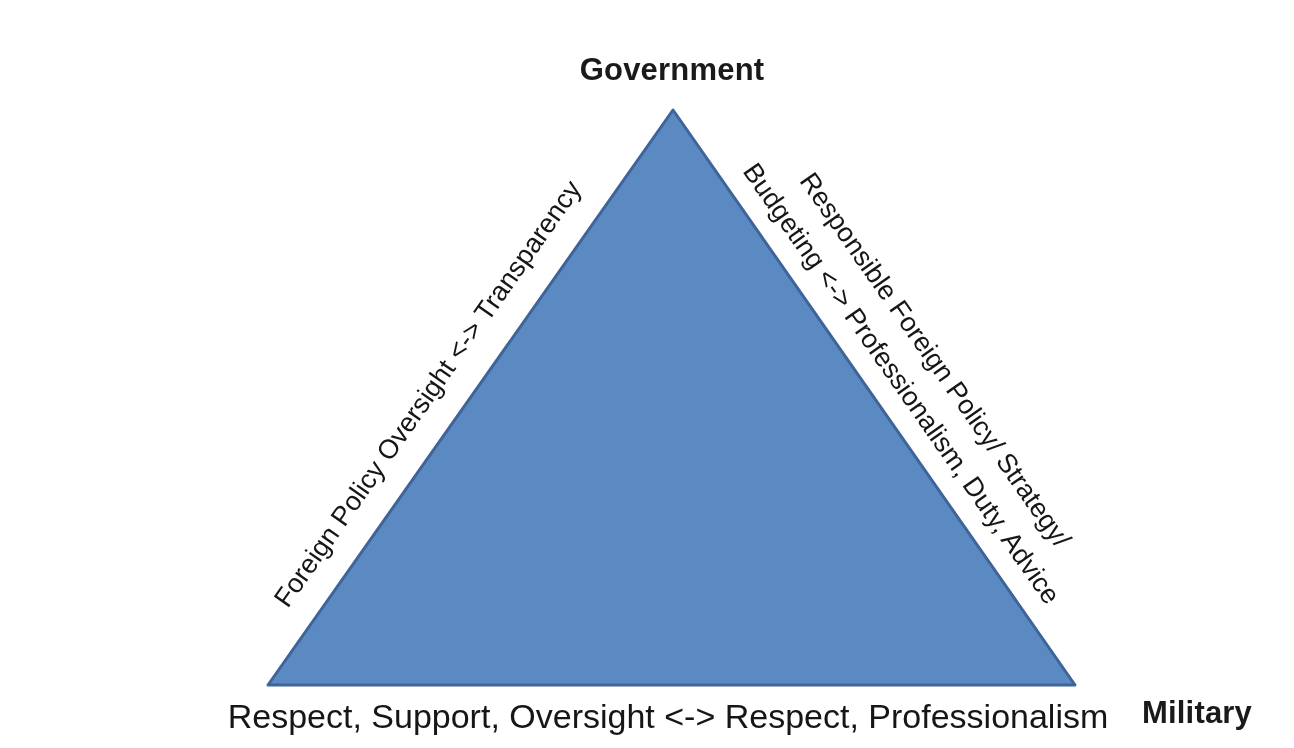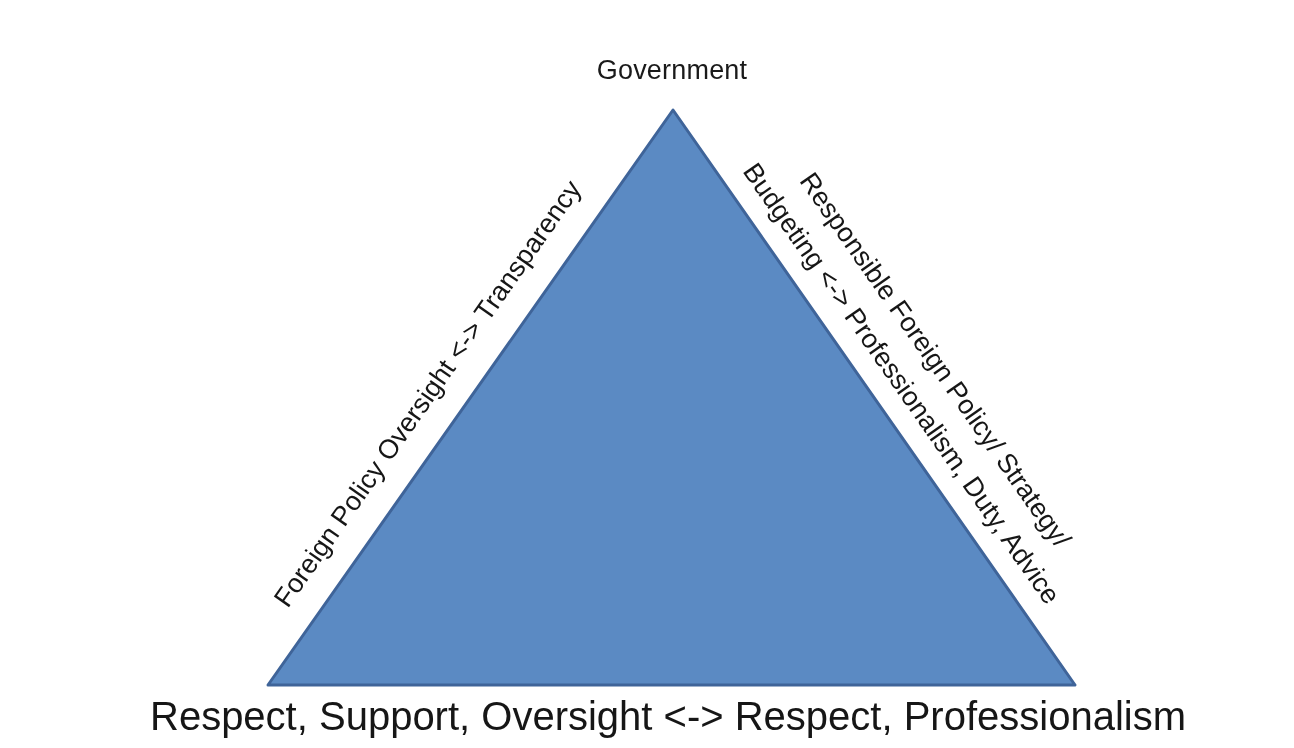--- a/index.html
+++ b/index.html
@@ -19,22 +19,22 @@
     left: 0; top: 0;
     width: 1294px; height: 748px;
   }
   .label {
     position: absolute;
     color: #1a1a1a;
     white-space: nowrap;
     transform: translate(-50%, -50%);
   }
   .vertex-label {
-    font-weight: normal;
-    font-size: 27px;
+    font-weight: bold;
+    font-size: 31px;
     letter-spacing: 0.2px;
   }
   .vertex-top    { left: 672px;  top: 70px;  }
   .vertex-bleft  { left: 152px;  top: 714px; }
   .vertex-bright { left: 1197px; top: 713px; }
   .edge-label {
     font-size: 27px;
     color: #161616;
   }
   .edge-left {
@@ -42,36 +42,37 @@
     transform: translate(-50%, -50%) rotate(-55deg);
   }
   .edge-right {
     left: 918px; top: 372px;
     transform: translate(-50%, -50%) rotate(55deg);
     text-align: center;
     line-height: 41px;
   }
   .edge-bottom {
     left: 668px; top: 716px;
-    font-size: 40px;
+    font-size: 34px;
     transform: translate(-50%, -50%);
   }
 </style>
 </head>
 <body>
 
 <div class="canvas">
 
   <svg class="tri-svg" viewBox="0 0 1294 748" xmlns="http://www.w3.org/2000/svg">
     <polygon points="673,110 1075,685 268,685" stroke-width="3" stroke-linejoin="round" fill="#5b8ac3" stroke="#3f6499"></polygon>
   </svg>
 
   <div class="label vertex-label vertex-top">Government</div>
 
 
+  <div class="label vertex-label vertex-bright">Military</div>
 
   <div class="label edge-label edge-left">Foreign Policy Oversight &lt;-&gt; Transparency</div>
 
   <div class="label edge-label edge-right">
     <div>Responsible Foreign Policy/ Strategy/</div>
     <div>Budgeting &lt;-&gt; Professionalism, Duty, Advice</div>
   </div>
 
   <div class="label edge-label edge-bottom">Respect, Support, Oversight &lt;-&gt; Respect, Professionalism</div>
 

